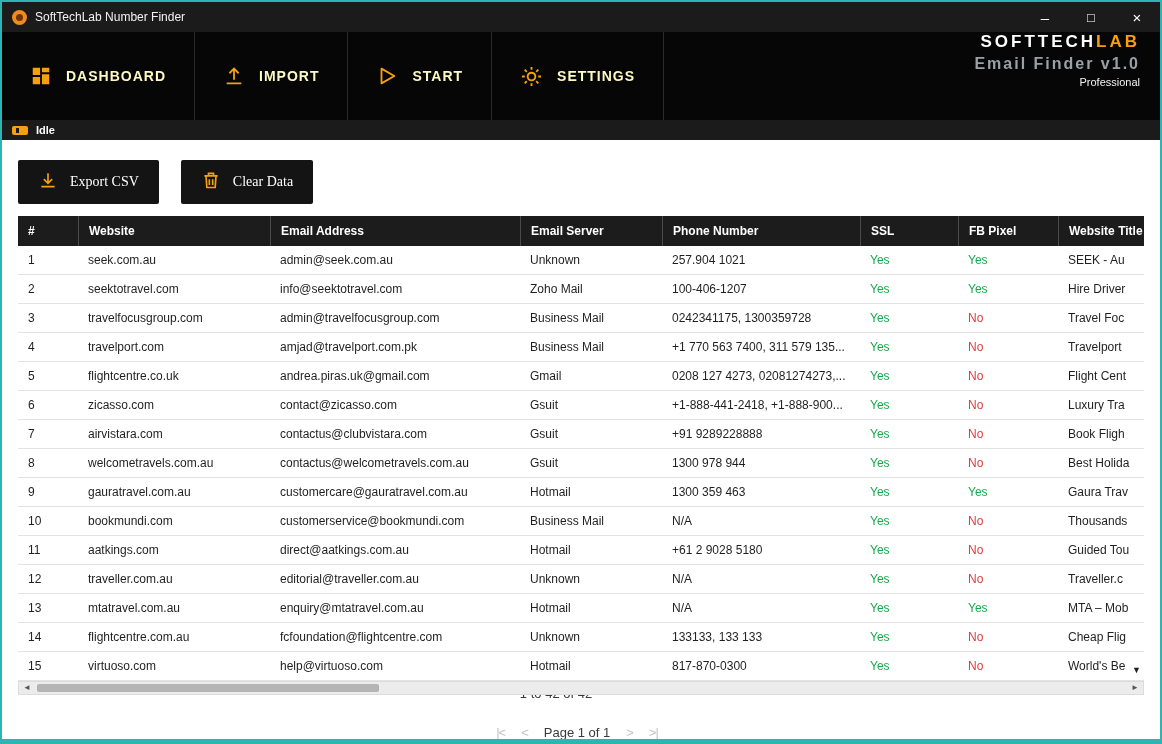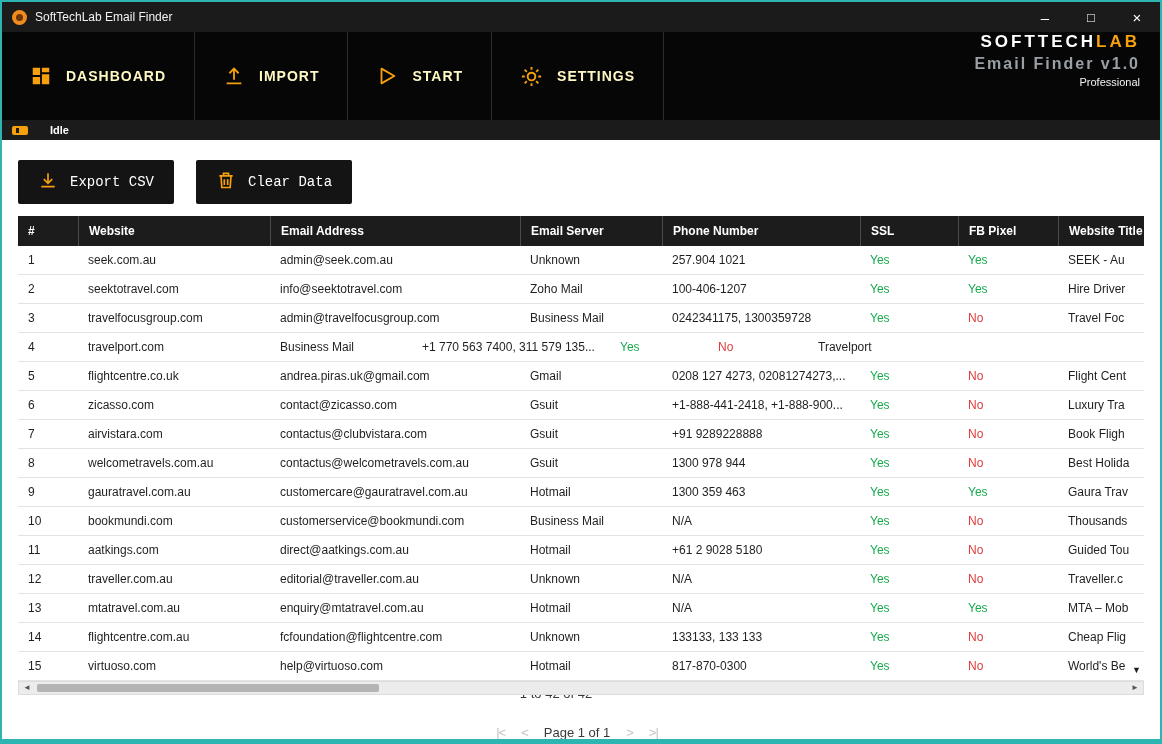--- a/index.html
+++ b/index.html
@@ -20,28 +20,28 @@
   
   .nav{height:88px;background:#060606;display:flex;align-items:stretch;flex:0 0 auto;}
   .nav-item{display:flex;align-items:center;gap:14px;padding:0 28px;border-right:1px solid #2b2b2b;color:#fef9c3;font-size:14px;font-weight:700;letter-spacing:1px;cursor:pointer;}
   .nav-item .nicon{display:flex;align-items:center;}
   .brand{margin-left:auto;text-align:right;padding:0 20px;display:flex;flex-direction:column;gap:3px;}
   .brand-name{font-size:17px;font-weight:700;letter-spacing:3px;color:#ffffff;}
   .brand-name .lab{color:#f5a00c;}
   .brand-version{font-size:16px;font-weight:700;letter-spacing:2px;color:#9aa0a6;}
   .brand-edition{font-size:11px;color:#f2f2f2;}
   
-  .statusbar{height:20px;background:#1b1b1b;display:flex;align-items:center;gap:22px;padding-left:10px;flex:0 0 auto;}
+  .statusbar{height:20px;background:#1b1b1b;display:flex;align-items:center;gap:8px;padding-left:10px;flex:0 0 auto;}
   .status-icon{width:16px;height:9px;background:#f5a00c;border-radius:2px;position:relative;}
   .status-icon::after{content:"";position:absolute;left:4px;top:2px;bottom:2px;width:3px;background:#1b1b1b;}
   .status-text{color:#ffffff;font-size:11px;font-weight:700;}
   
   .main{flex:1;background:#fff;padding:20px 16px 0;box-sizing:border-box;}
   .toolbar{display:flex;gap:22px;margin-bottom:12px;}
-  .btn{background:#141414;color:#fff;height:44px;display:inline-flex;align-items:center;gap:12px;padding:0 20px;font-size:14px;border:none;border-radius:2px;cursor:pointer;font-family:Liberation Mono, monospace;}
+  .btn{background:#141414;color:#fff;height:44px;display:inline-flex;align-items:center;gap:12px;padding:0 20px;font-size:14px;border:none;border-radius:2px;cursor:pointer;font-family:Liberation Serif, serif;}
   
   .grid{position:relative;width:1126px;}
   .ghead{display:flex;background:#1c1c1c;color:#fff;height:30px;align-items:center;font-size:12px;font-weight:700;}
   .ghead .gcell + .gcell{border-left:1px solid #4a4a4a;}
   .gcell{padding:0 10px;box-sizing:border-box;white-space:nowrap;overflow:hidden;height:100%;display:flex;align-items:center;}
   .trow{display:flex;height:28px;align-items:center;border-bottom:1px solid #e3e3e3;font-size:12px;color:#1f1f1f;background:#fff;cursor:default;}
   .col-num{width:60px}.col-website{width:192px}.col-email{width:250px}.col-server{width:142px}
   .col-phone{width:198px}.col-ssl{width:98px}.col-fb{width:100px}.col-title{width:86px}
   .yes{color:#18a94d;}
   .no{color:#e23b3b;}
@@ -57,21 +57,21 @@
   .pg-btn{color:#c3c3c3;cursor:pointer;font-size:13px;letter-spacing:-1px;}
   .pg-label{color:#3a3a3a;}
 </style>
 </head>
 <body>
 
 <div class="window">
 
   <div class="titlebar">
     <span class="title-icon"></span>
-    <span class="title-text">SoftTechLab Email Finder</span>
+    <span class="title-text">SoftTechLab Number Finder</span>
     <div class="win-controls">
       <div class="win-btn">–</div>
       <div class="win-btn max">□</div>
       <div class="win-btn">×</div>
     </div>
   </div>
 
   <div class="nav">
     <div class="nav-item">
       <span class="nicon">
@@ -176,20 +176,21 @@
             <div class="gcell col-email">admin@travelfocusgroup.com</div>
             <div class="gcell col-server">Business Mail</div>
             <div class="gcell col-phone">0242341175, 1300359728</div>
             <div class="gcell col-ssl yes">Yes</div>
             <div class="gcell col-fb no">No</div>
             <div class="gcell col-title">Travel Foc</div>
           </div>
           <div class="trow">
             <div class="gcell col-num">4</div>
             <div class="gcell col-website">travelport.com</div>
+            <div class="gcell col-email">amjad@travelport.com.pk</div>
             <div class="gcell col-server">Business Mail</div>
             <div class="gcell col-phone">+1 770 563 7400, 311 579 135...</div>
             <div class="gcell col-ssl yes">Yes</div>
             <div class="gcell col-fb no">No</div>
             <div class="gcell col-title">Travelport</div>
           </div>
           <div class="trow">
             <div class="gcell col-num">5</div>
             <div class="gcell col-website">flightcentre.co.uk</div>
             <div class="gcell col-email">andrea.piras.uk@gmail.com</div>

